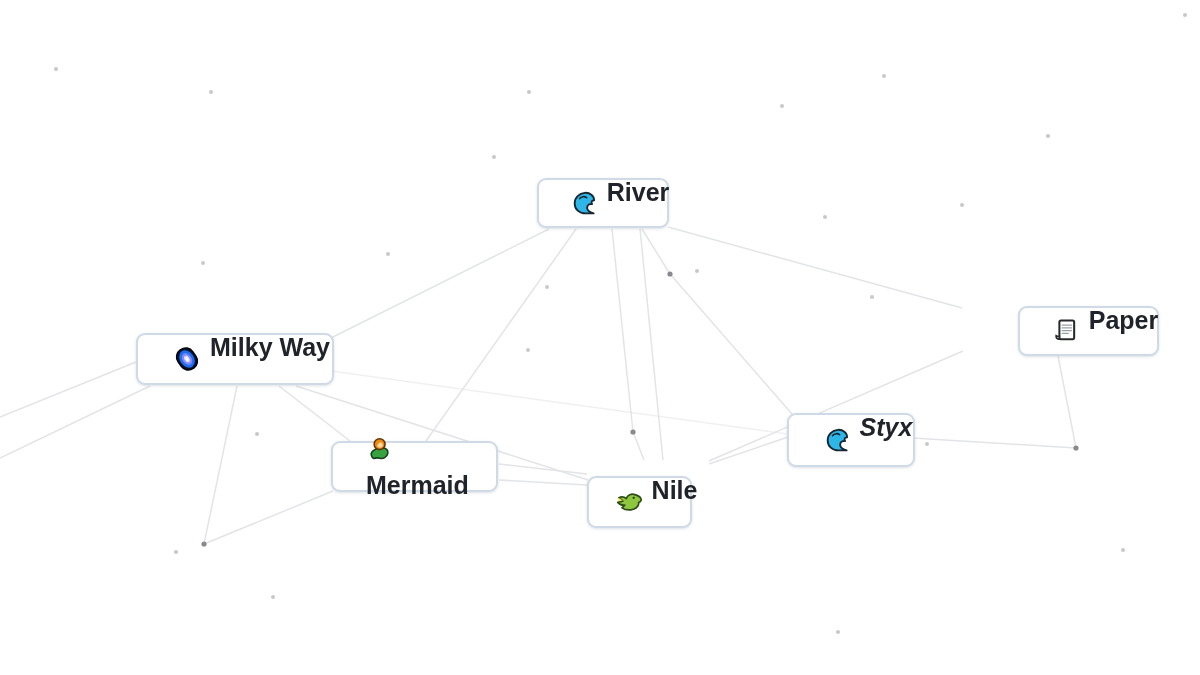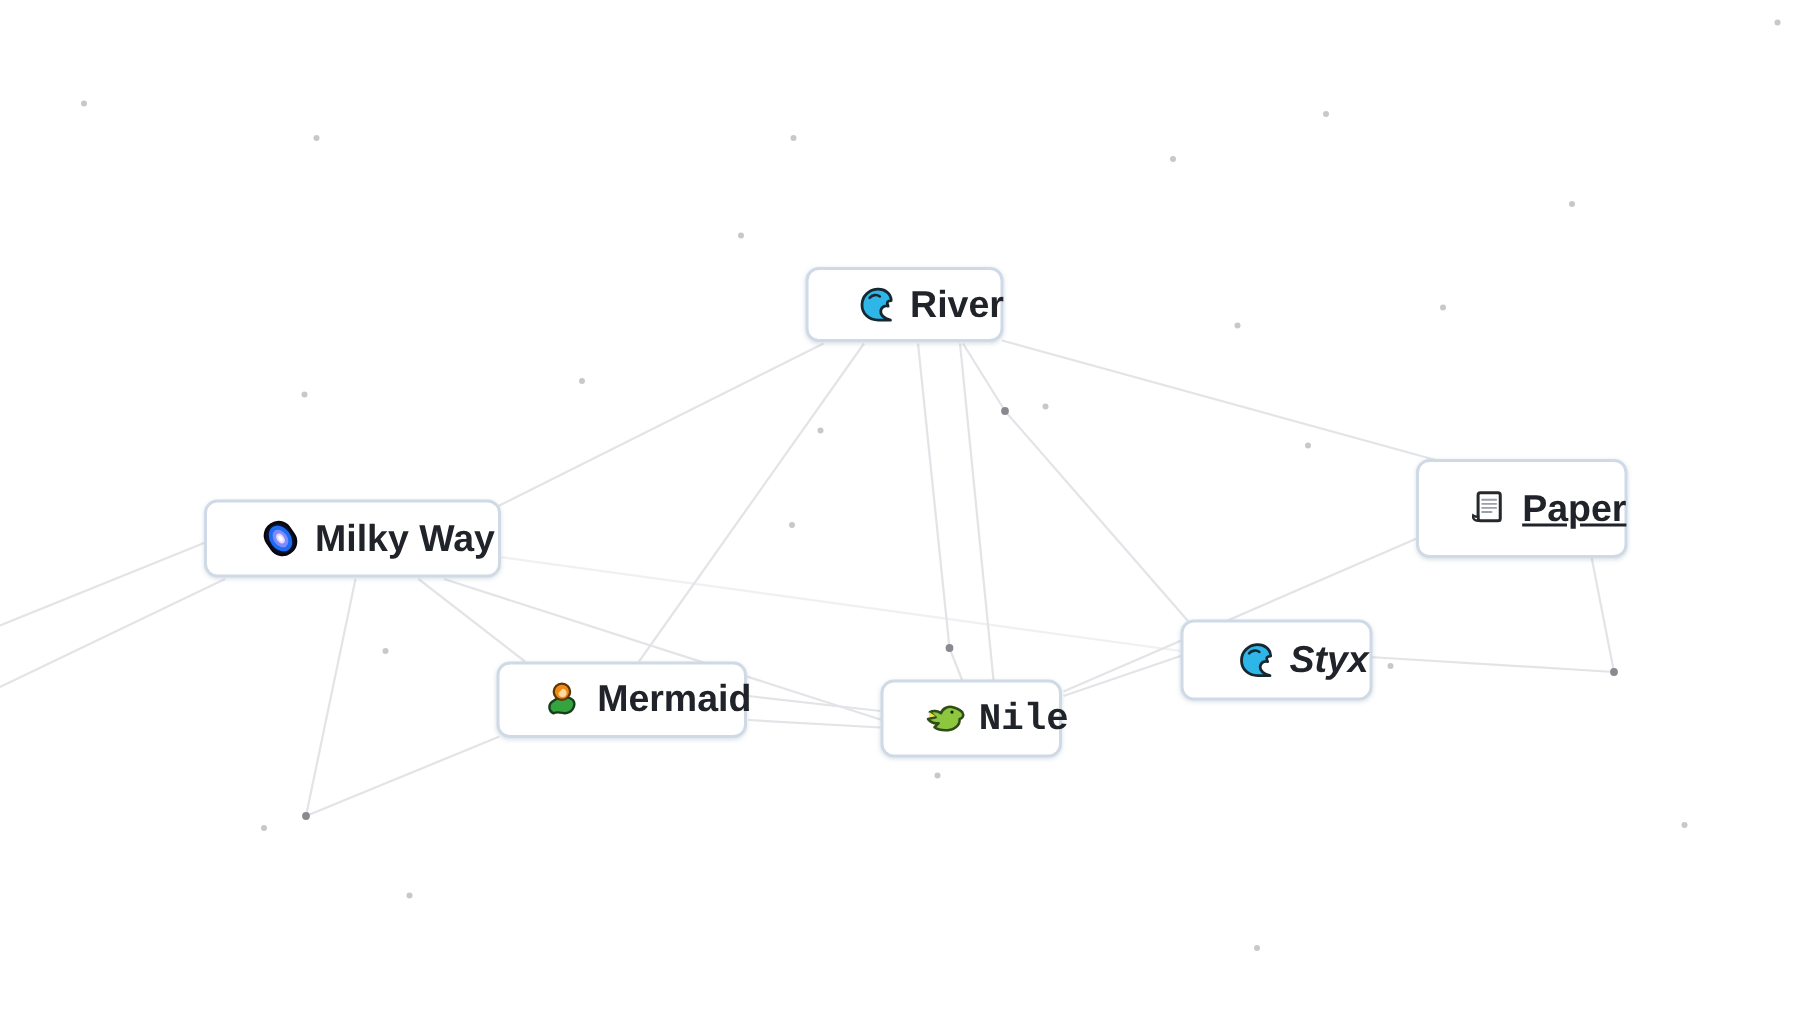--- a/index.html
+++ b/index.html
@@ -1,19 +1,19 @@
 <!DOCTYPE html>
 <html><head>
 <meta charset="utf-8">
 <style>
   html,body{margin:0;padding:0;background:#fff;}
   #stage{position:relative;width:1200px;height:675px;overflow:hidden;background:#ffffff;
          font-family:"Liberation Sans",sans-serif;}
   #links{position:absolute;left:0;top:0;width:1200px;height:675px;}
-  .card{position:absolute;display:flex;align-items:center;justify-content:center;gap:9px;
+  .card{position:absolute;display:flex;justify-content:center;gap:9px;
         background:#ffffff;border:2px solid #cfdae6;border-radius:9px;
         box-shadow:0 1px 3px rgba(130,150,170,.28);
         font-weight:700;font-size:25px;color:#202329;box-sizing:border-box;
         white-space:nowrap;cursor:grab;user-select:none;padding-left:33px;}
   .card .icon{display:flex;align-items:center;}
   .card .icon svg{width:28px;height:28px;display:block;}
   .card .label{line-height:1;}
 </style>
 </head>
 <body>
@@ -85,50 +85,50 @@
             <rect x="6.5" y="3.5" width="23" height="29" rx="11" fill="#0b1026" stroke="#05070f" stroke-width="2"></rect>
             <ellipse cx="18" cy="18" rx="9" ry="12" fill="#1e6cf2"></ellipse>
             <ellipse cx="18" cy="18" rx="5.8" ry="8.3" fill="#7e8bff"></ellipse>
             <ellipse cx="18" cy="18" rx="3.1" ry="4.8" fill="#e6d9ff"></ellipse>
             <ellipse cx="18" cy="18" rx="1.5" ry="2.5" fill="#ffffff"></ellipse>
           </g>
         </svg>
       </span>
       <span class="label">Milky Way</span>
     </div>
-    <div class="card" style="left: 331px; top: 441px; width: 167px; height: 51px;">
+    <div class="card" style="left: 331px; top: 441px; width: 167px; height: 51px; flex-direction: column;">
       <span class="icon">
         <svg viewBox="0 0 36 36">
           <path d="M10 29c-3.5-2-4.5-6.5-1.5-9.5l4.5-3 9-1c4 0 7 3 6 7-1.2 5-6 7.2-10 6.2-3-.8-6-.7-8 .3z" fill="#35a33f" stroke="#173f1b" stroke-width="2" stroke-linejoin="round"></path>
           <circle cx="17.5" cy="10.5" r="7" fill="#ef8b13" stroke="#5f3506" stroke-width="2"></circle>
           <path d="M14.5 11.5a3.5 3.5 0 0 0 7 0c0-2-1.5-3.5-3.5-3.5z" fill="#ffd9a0"></path>
         </svg>
       </span>
       <span class="label">Mermaid</span>
     </div>
-    <div class="card" style="left: 587px; top: 453px; width: 121px; height: 52px; font-family: Liberation Mono, monospace;">
+    <div class="card" style="left: 587px; top: 476px; width: 105px; height: 52px;">
       <span class="icon">
         <svg viewBox="0 0 36 36">
           <path d="M33 13c1.5 2.5 0 5-2.5 5.5.5 5-4 9-10 9.5-5 .4-9-.6-11.5-2.5l3.5-3.5c-3.5.5-7-1-9-3.5l6.5-1.5-5-4.5c3-1.5 7-1 9.5 1C16 9 21 7 25.5 8.5 29 9.6 32 11 33 13z" fill="#8dc63f" stroke="#2f4d17" stroke-width="2.2" stroke-linejoin="round"></path>
           <path d="M4.5 12.5 10 16l-5.5 1z" fill="#f5e050"></path>
           <circle cx="24" cy="12.5" r="1.4" fill="#15240a"></circle>
         </svg>
       </span>
       <span class="label">Nile</span>
     </div>
     <div class="card" style="left: 787px; top: 413px; width: 128px; height: 54px; font-style: italic;">
       <span class="icon">
         <svg viewBox="0 0 36 36">
           <path d="M31 14.6C31 8.6 25.6 4.4 19 4.9 11.7 5.5 6.1 11 6 18.2 5.9 26 12 31.4 20 31.4h10.4c-5.8-1.6-8.9-4.6-8.3-8.2.5-2.9 3.1-4.4 6.3-3.8-1.7-3.4-.3-4.8 2.6-4.8z" fill="#2fb6e9" stroke="#17272f" stroke-width="2.4" stroke-linejoin="round"></path>
           <path d="M12.5 12.3c2.2-2.6 6.3-3.2 8.8-1.2" fill="none" stroke="#17272f" stroke-width="2.2" stroke-linecap="round"></path>
         </svg>
       </span>
       <span class="label">Styx</span>
     </div>
-    <div class="card" style="left: 944px; top: 306px; width: 141px; height: 66px; text-decoration: underline;">
+    <div class="card" style="left: 1018px; top: 306px; width: 141px; height: 50px;">
       <span class="icon">
         <svg viewBox="0 0 36 36">
           <rect x="9.5" y="4.5" width="19" height="24" rx="2" fill="#fff" stroke="#26282b" stroke-width="2.6"></rect>
           <path d="M13 10.5h12M13 14h12M13 17.5h12M13 21h8" fill="none" stroke="#9aa0a8" stroke-width="1.6" stroke-linecap="round"></path>
           <path d="M9.5 28.5c-3.2 0-4.8-2-4.2-4.6 1.5 1.1 3 1.3 4.2 1z" fill="#fff" stroke="#26282b" stroke-width="2"></path>
         </svg>
       </span>
       <span class="label">Paper</span>
     </div>
   </div>

